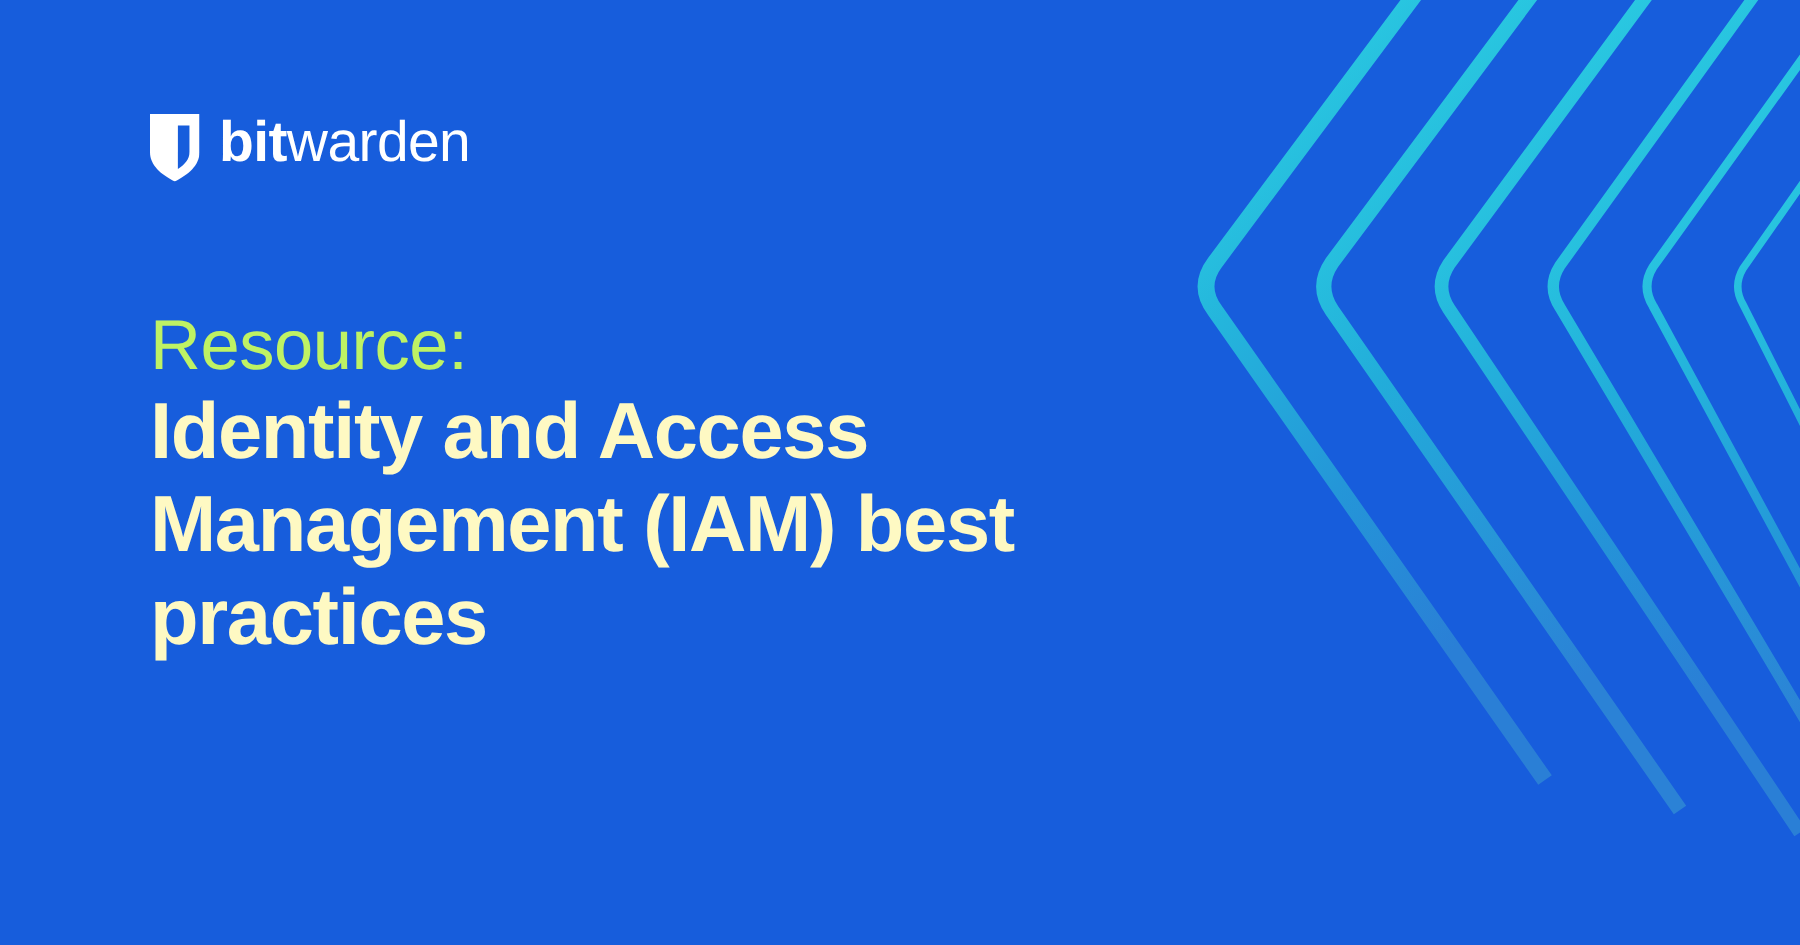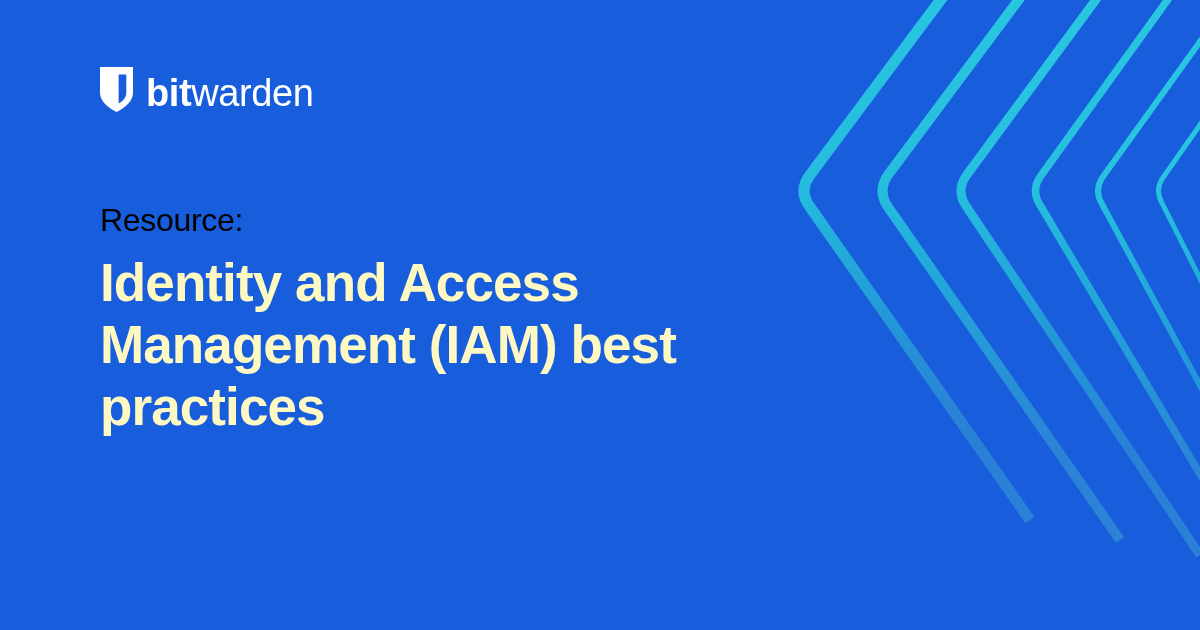--- a/index.html
+++ b/index.html
@@ -34,23 +34,23 @@
   .chevron-art svg {
     display: block;
     width: 420px;
     height: 630px;
   }
 
   
   .logo {
     position: absolute;
     left: 100px;
-    top: 56px;
+    top: 76px;
     display: flex;
-    align-items: flex-end;
+    align-items: flex-start;
     gap: 13px;
     height: 56px;
   }
   .logo-shield {
     width: 33px;
     height: 45px;
     display: block;
     flex: none;
   }
   .logo-wordmark {
@@ -70,26 +70,26 @@
   }
 
   
   .content {
     position: absolute;
     left: 100px;
     top: 202px;
     width: 700px;
   }
   .eyebrow {
-    font-size: 32px;
+    font-size: 47px;
     font-weight: 300;
     line-height: 1.18;
-    color: #000000;
+    color: #bef264;
     letter-spacing: -0.3px;
-    margin: 0 0 12px 0;
+    margin: 0 0 0 0;
   }
   .headline {
     font-size: 53px;
     font-weight: 700;
     line-height: 1.17;
     color: #fef9c3;
     letter-spacing: -0.9px;
     margin: 0;
     max-width: 680px;
   }

